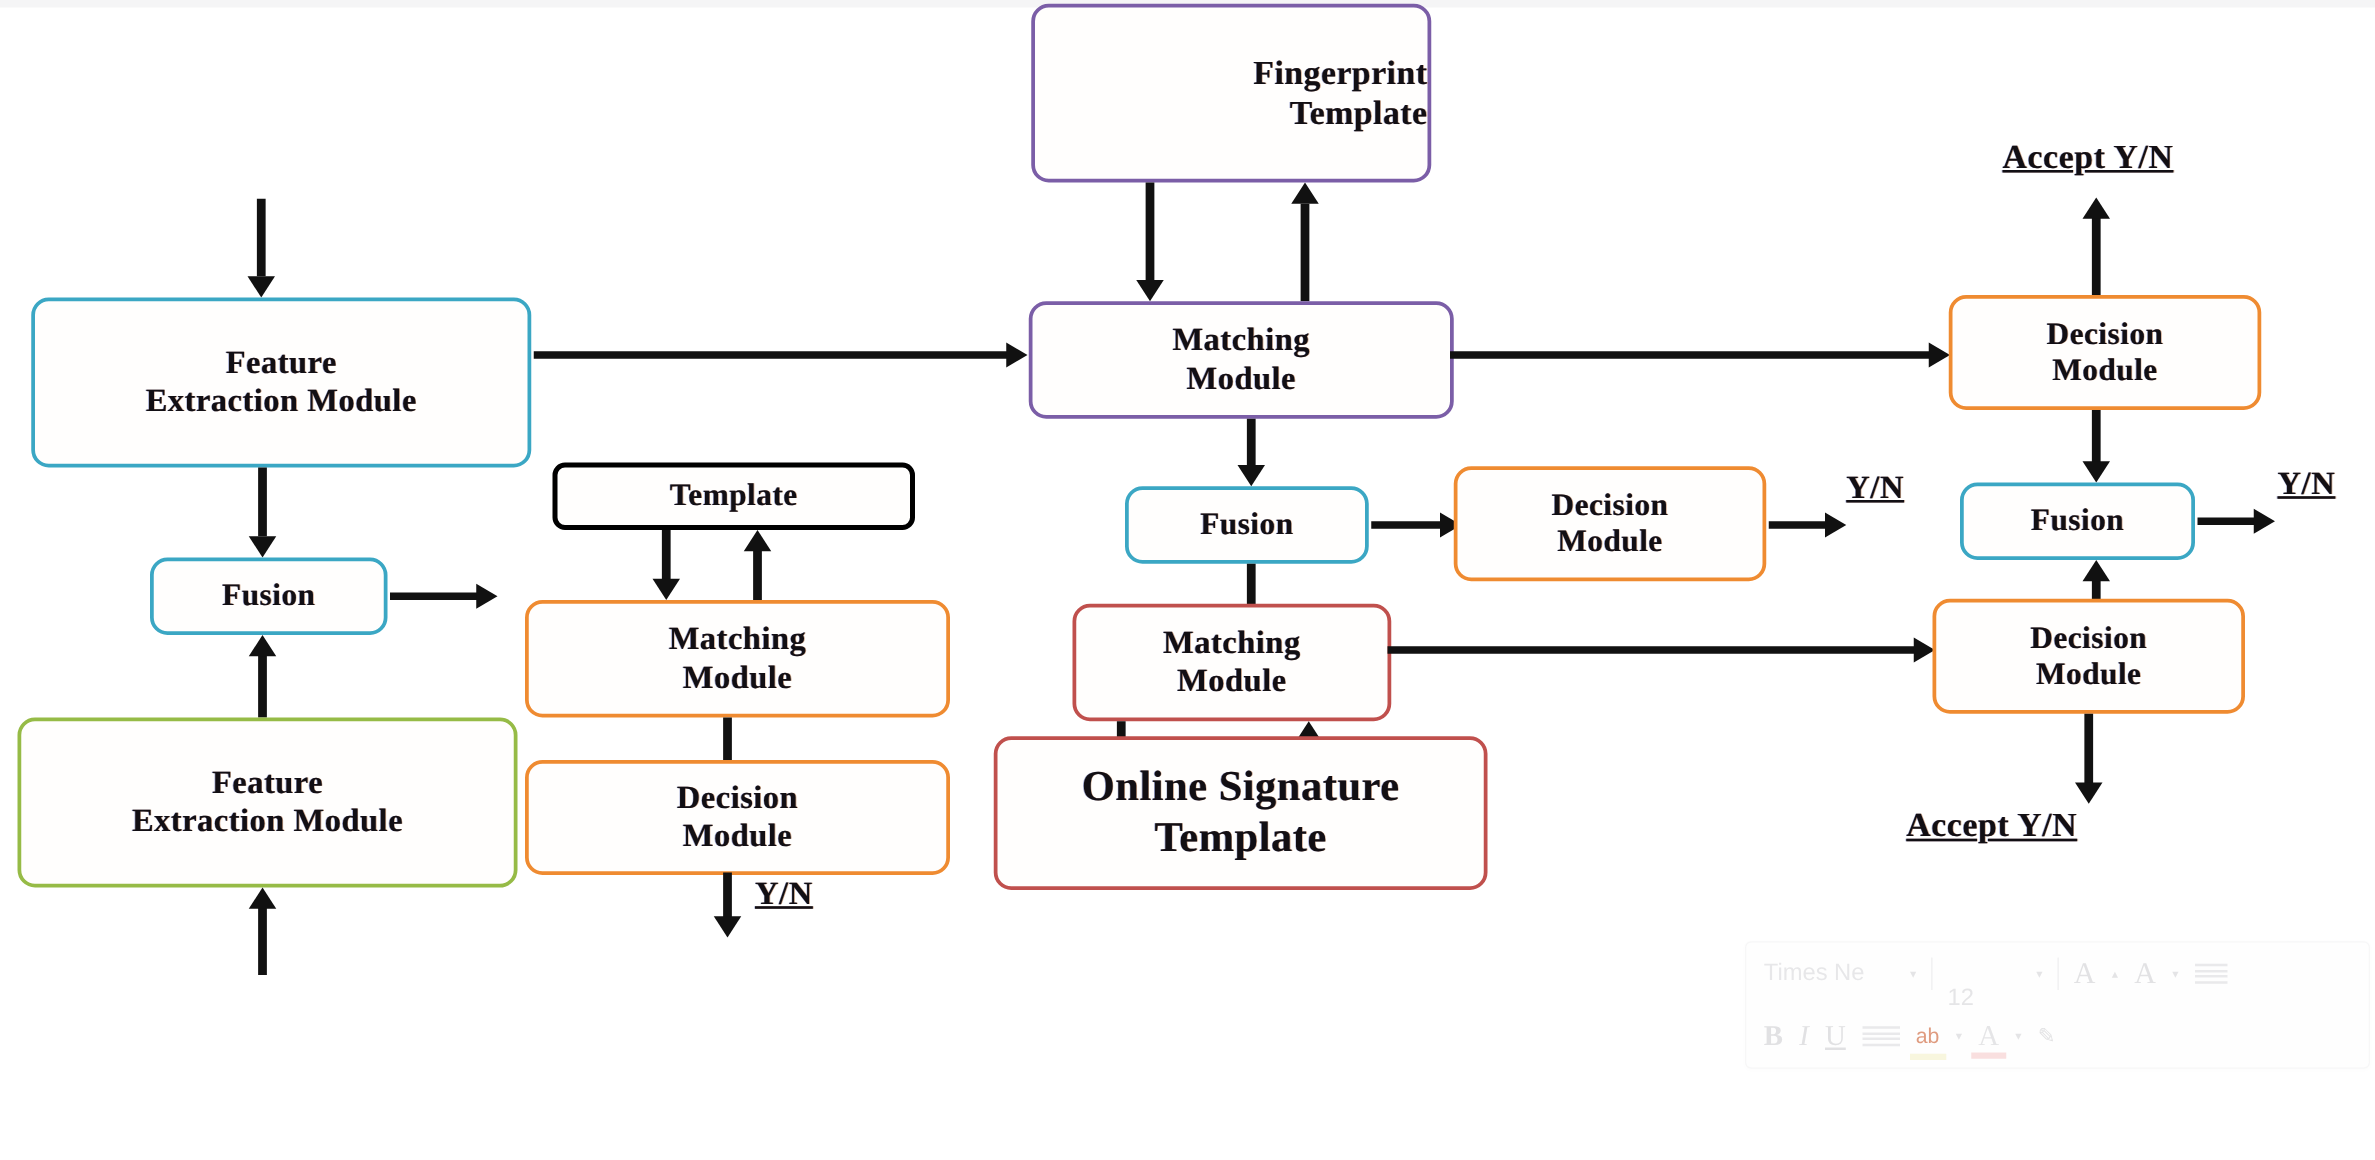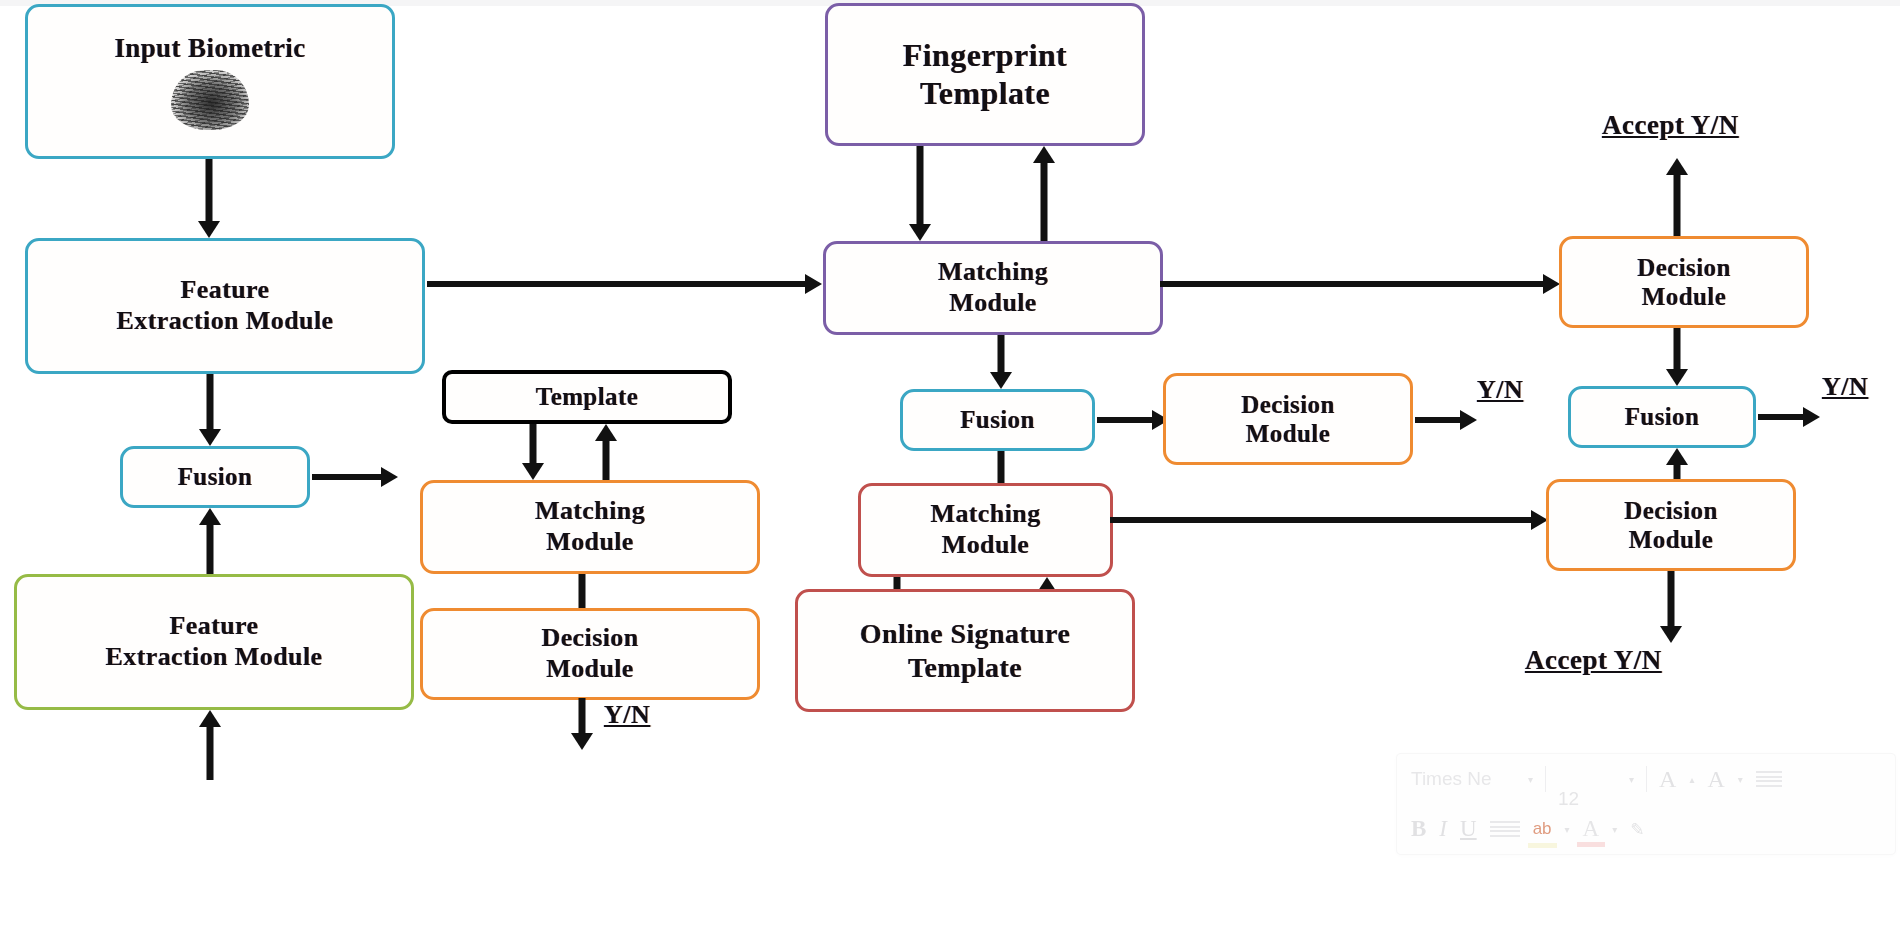--- a/index.html
+++ b/index.html
@@ -91,24 +91,20 @@
   #top-strip{position:absolute;left:0;top:0;width:1900px;height:6px;
     background:rgba(243,243,244,0.85);}
 </style>
 </head>
 <body>
 
 <div id="canvas">
 
   <div id="top-strip"></div>
 
-  <div class="box c-blue" style="left:25px;top:4px;width:370px;height:155px;font-size:27px;">
-    <span class="ln">Input Biometric</span>
-    <div class="fingerprint"></div>
-  </div>
 
   <div class="arr v-down" style="left:197px;top:159px;width:24px;height:79px;">
     <div class="shaft" style="height:62px;"></div>
       <div class="head"></div>
   </div>
 
   <div class="box c-blue" style="left:25px;top:238px;width:400px;height:136px;font-size:26px;">
     <span class="ln">Feature</span>
     <span class="ln">Extraction Module</span>
   </div>
@@ -170,21 +166,21 @@
     <span class="ln">Decision</span>
     <span class="ln">Module</span>
   </div>
 
   <div class="arr v-down" style="left:570px;top:698px;width:24px;height:52px;">
     <div class="shaft" style="height:36px;"></div>
       <div class="head"></div>
   </div>
   <div class="lbl" style="left:604px;top:700px;font-size:26px;">Y/N</div>
 
-  <div class="box c-purple" style="left:825px;top:3px;width:320px;height:143px;font-size:32px;">
+  <div class="box c-purple" style="left:825px;top:3px;width:320px;height:143px;font-size:27px;align-items:flex-end;">
     <span class="ln">Fingerprint</span>
     <span class="ln">Template</span>
   </div>
 
   <div class="arr v-down" style="left:908px;top:146px;width:24px;height:95px;">
     <div class="shaft" style="height:78px;"></div>
       <div class="head"></div>
   </div>
   <div class="arr v-up" style="left:1032px;top:146px;width:24px;height:95px;">
     <div class="shaft" style="height:78px;"></div>
@@ -238,21 +234,21 @@
 
   <div class="arr v-down" style="left:885px;top:577px;width:24px;height:55px;">
     <div class="shaft" style="height:39px;"></div>
       <div class="head"></div>
   </div>
   <div class="arr v-up" style="left:1035px;top:577px;width:24px;height:55px;">
     <div class="shaft" style="height:39px;"></div>
       <div class="head"></div>
   </div>
 
-  <div class="box c-red" style="left:795px;top:589px;width:340px;height:123px;font-size:28px;">
+  <div class="box c-red" style="left:795px;top:589px;width:395px;height:123px;font-size:34px;">
     <span class="ln">Online Signature</span>
     <span class="ln">Template</span>
   </div>
 
   <div class="lbl" style="left:1602px;top:110px;font-size:27px;">Accept Y/N</div>
 
   <div class="arr v-up" style="left:1665px;top:158px;width:24px;height:78px;">
     <div class="shaft" style="height:62px;"></div>
       <div class="head"></div>
   </div>

